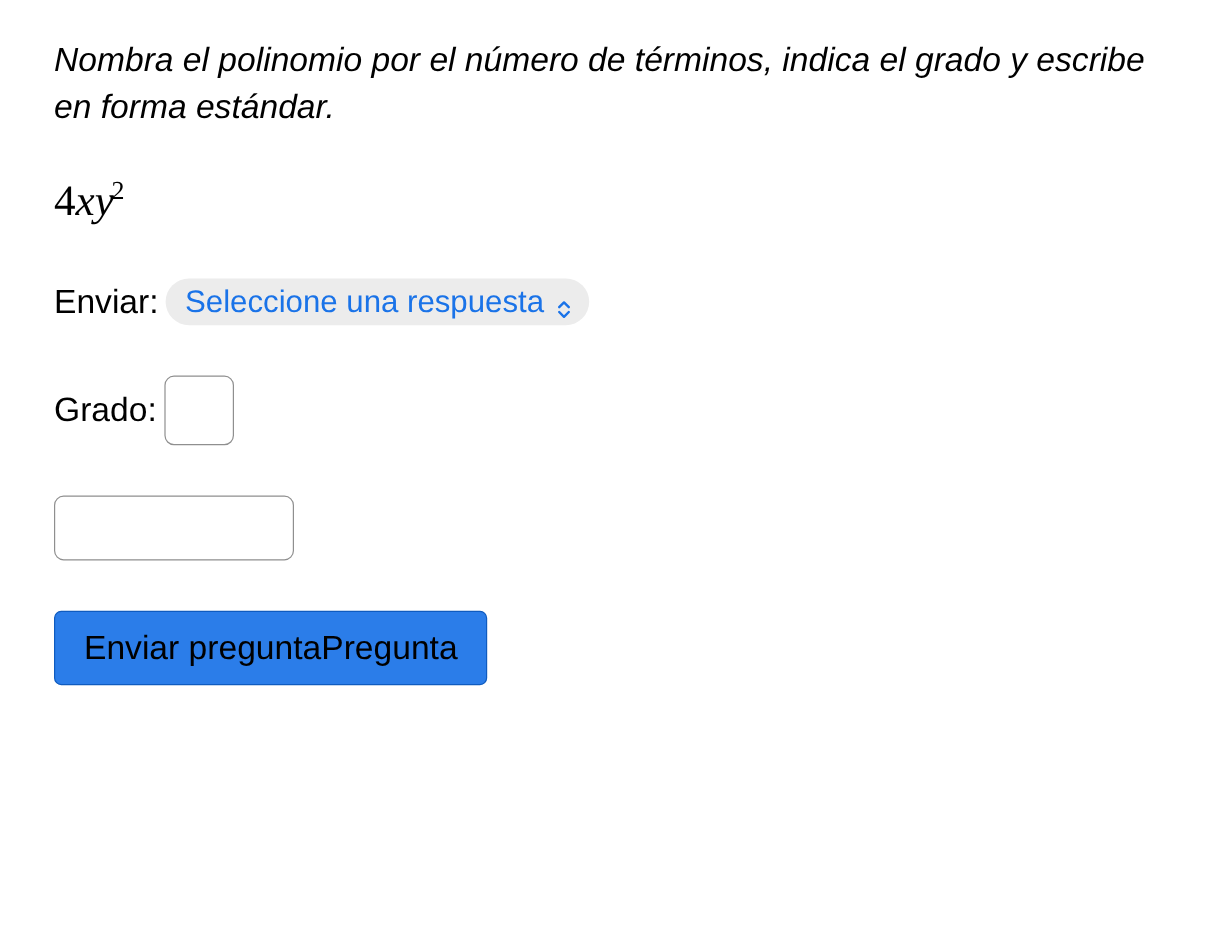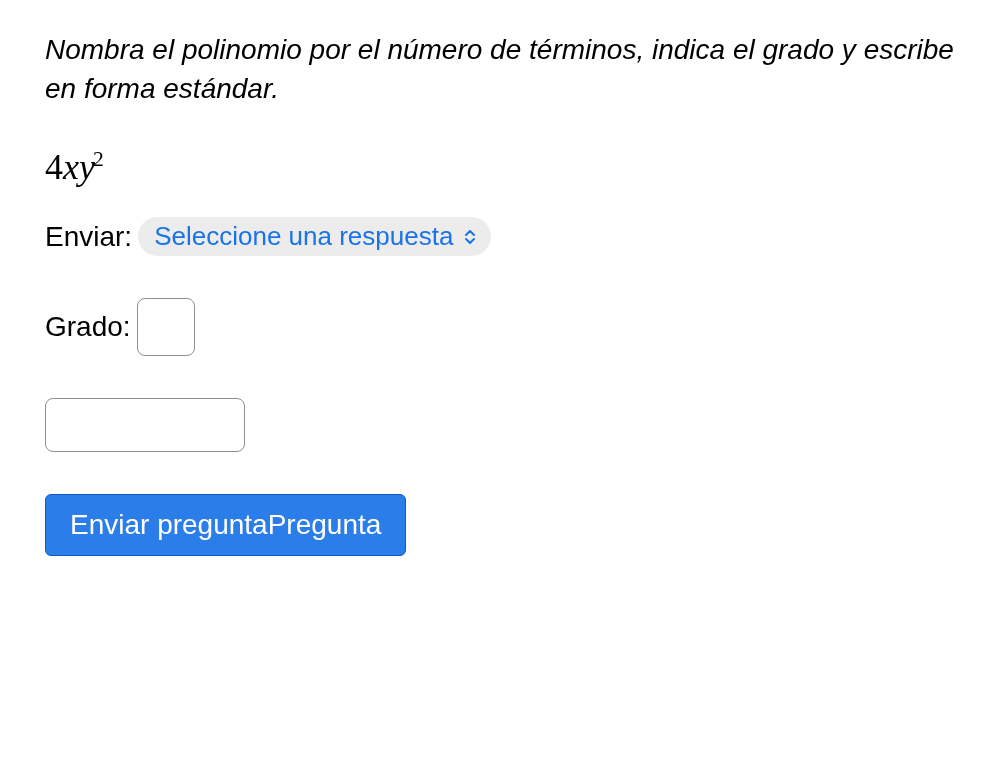--- a/index.html
+++ b/index.html
@@ -18,42 +18,42 @@
     }
     .question-text {
       line-height: 1.4;
       margin-bottom: 38px;
       font-style: italic;
     }
     .expression {
       font-family: "Times New Roman", Georgia, serif;
       font-style: italic;
       font-size: 36px;
-      margin-bottom: 29px;
+      margin-bottom: 44px;
     }
     .expression .coef {
       font-style: normal;
     }
     .expression sup {
       font-size: 0.6em;
       font-style: normal;
       vertical-align: super;
       margin-left: -2px;
     }
     .field-row {
       display: flex;
       align-items: center;
       margin-bottom: 42px;
     }
     .field-label {
       margin-right: 6px;
     }
     .select-pill {
       display: inline-flex;
-      align-items: center;
+      align-items: flex-end;
       background: #ececec;
       border-radius: 20px;
       padding: 4px 14px 4px 16px;
       color: #1a73e8;
       font-size: 26px;
       cursor: pointer;
       user-select: none;
     }
     .select-pill .chevron {
       margin-left: 10px;
@@ -76,21 +76,21 @@
       width: 200px;
       height: 54px;
       border: 1.5px solid #8f8f8f;
       border-radius: 8px;
       font-size: 26px;
       padding: 0 8px;
       background: #fff;
     }
     .submit-button {
       background: #2b7de9;
-      color: #ffffff;
+      color: #000000;
       border: 1px solid #0f5bbf;
       border-radius: 6px;
       font-size: 28px;
       padding: 14px 24px;
       cursor: pointer;
       font-family: inherit;
     }
   </style>
 </head>
 <body>

